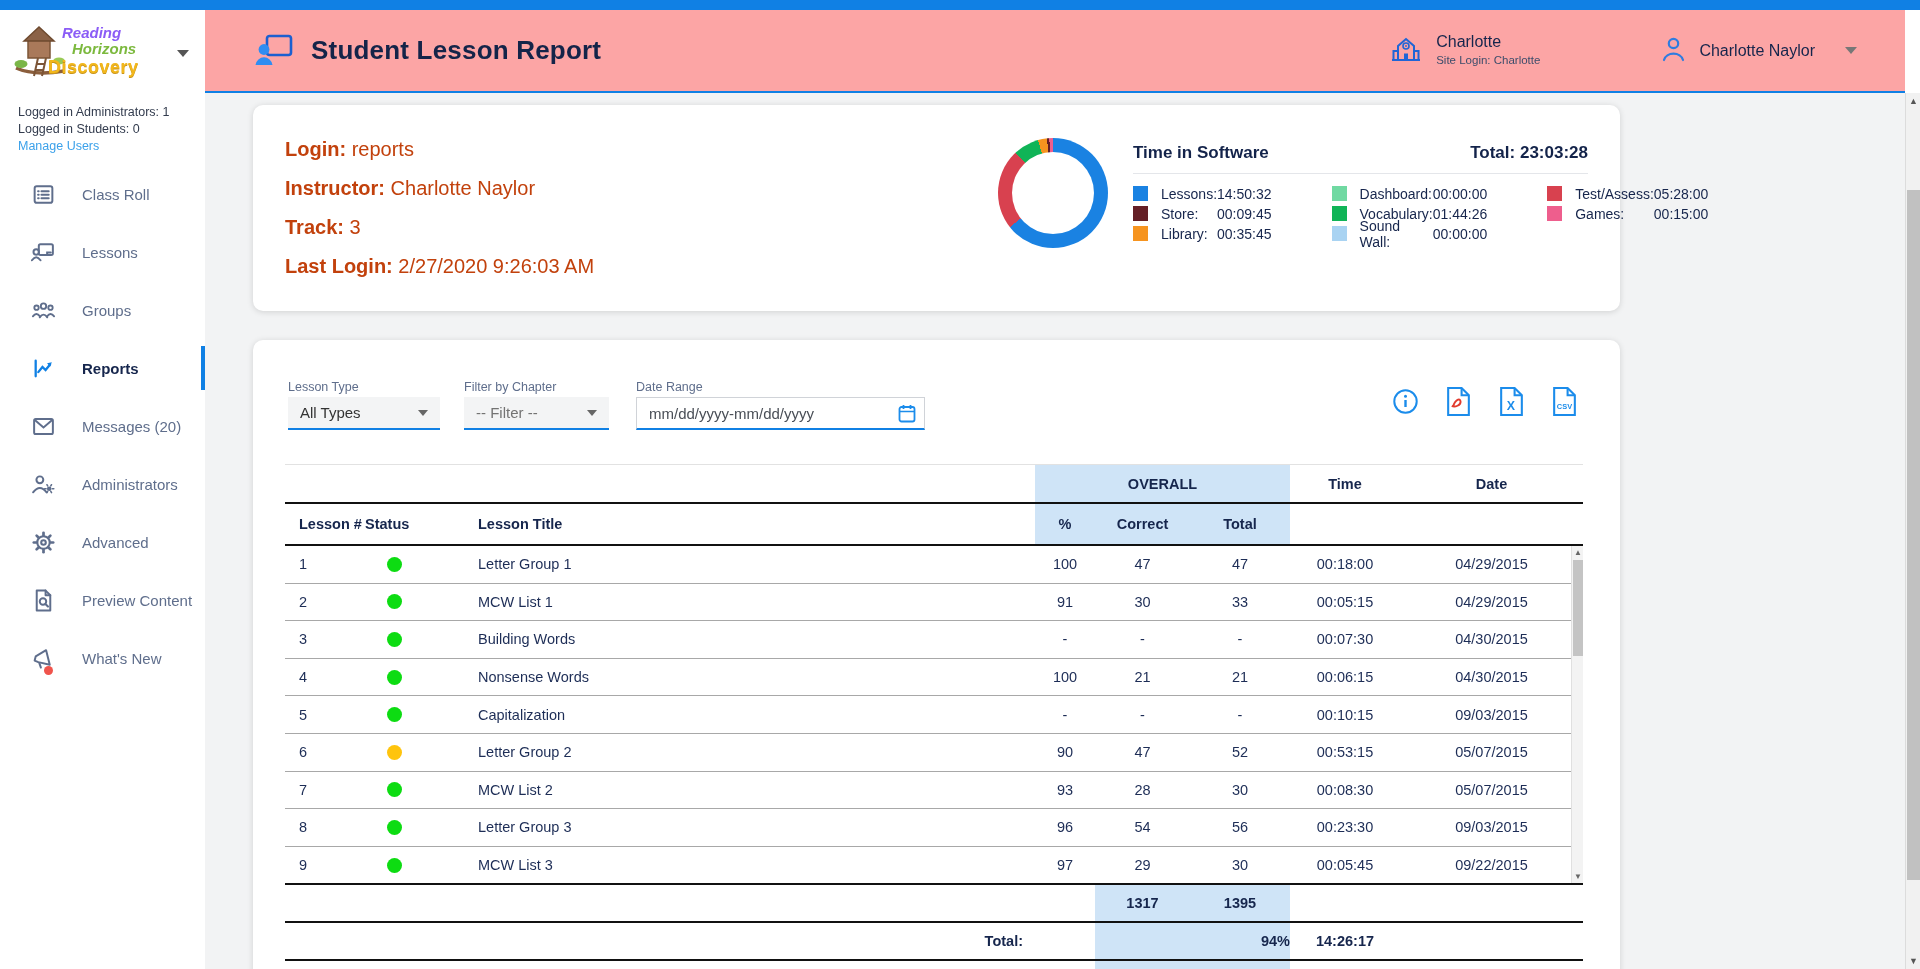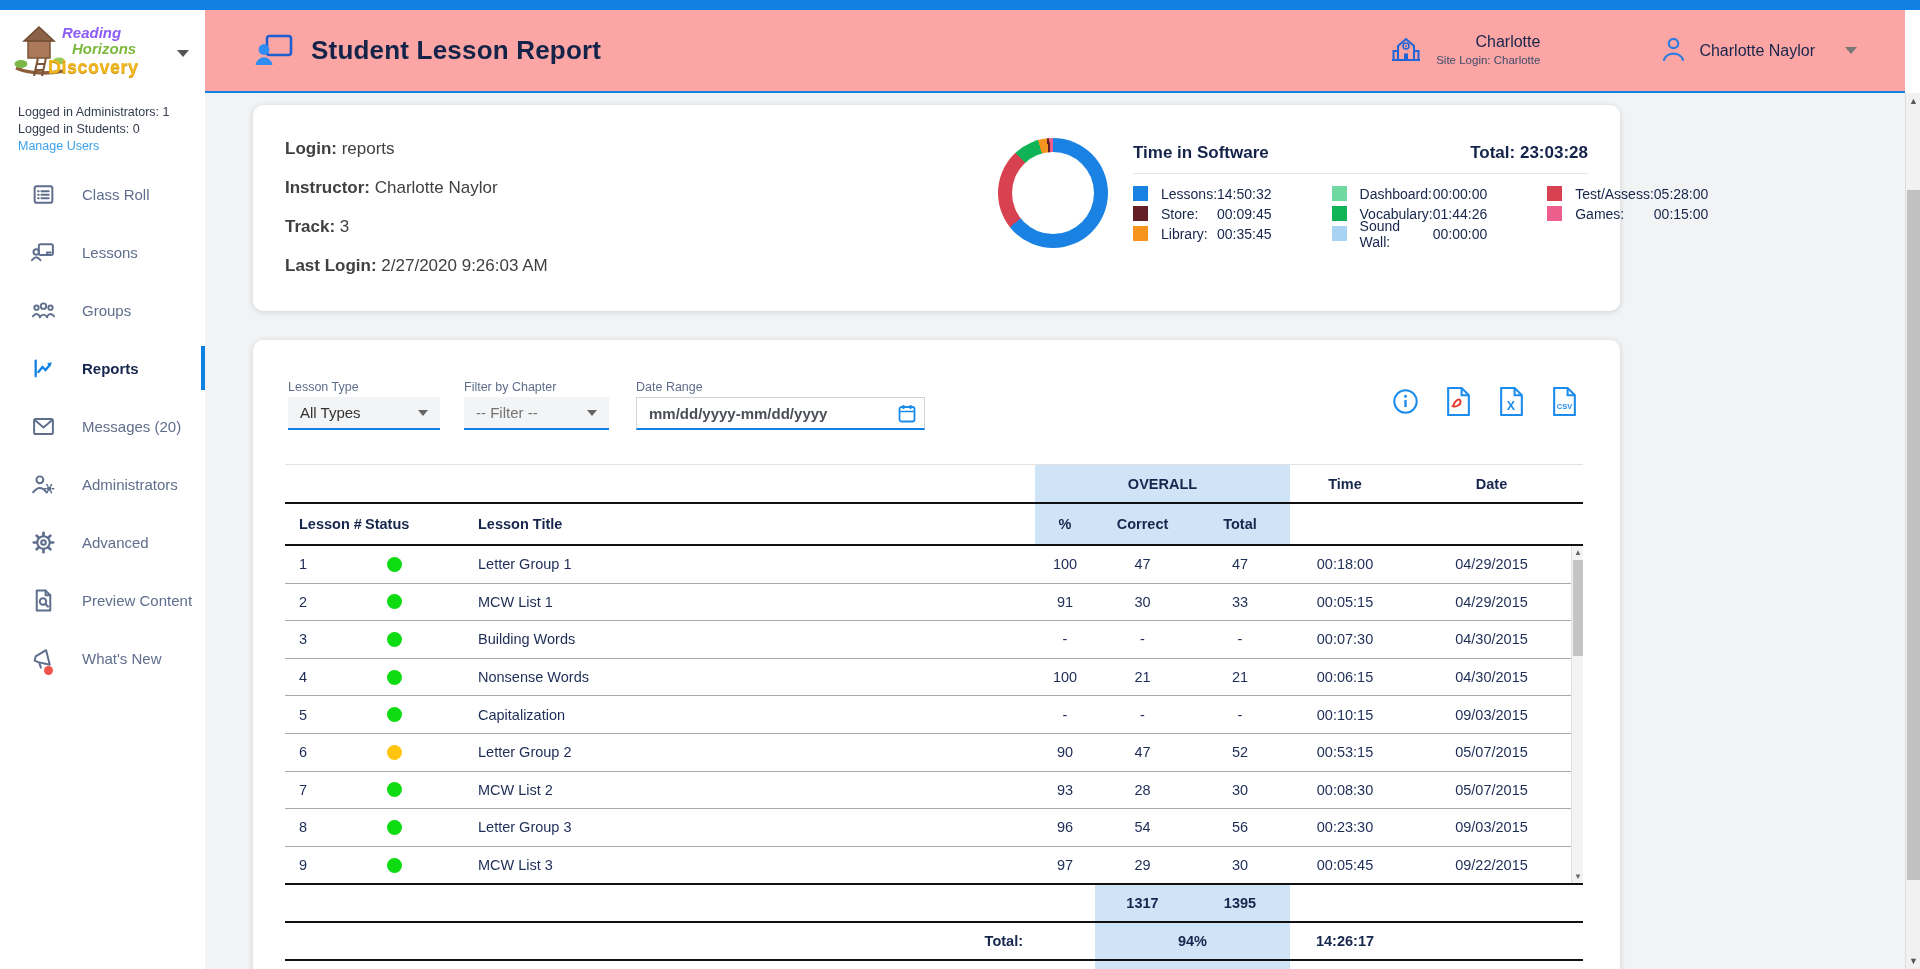--- a/index.html
+++ b/index.html
@@ -30,38 +30,38 @@
   .nav-item.active .nav-icon { color:#1080e4; }
   .active-bar { position:absolute; right:0; top:7px; width:4px; height:44px; background:#1080e4; }
   .red-dot { position:absolute; left:44px; bottom:12px; width:9px; height:9px; border-radius:50%; background:#f0544c; }
 
   
   .header { position:absolute; left:205px; top:10px; width:1700px; height:83px; background:#fca5a5;
             border-bottom:2px solid #1080e4; display:flex; align-items:center; z-index:20; }
   .title-icon { margin-left:50px; display:flex; }
   .page-title { margin-left:18px; font-size:26px; font-weight:bold; color:#142449; letter-spacing:0.2px; }
   .header-right { margin-left:auto; display:flex; align-items:center; padding-right:48px; }
-  .site-block { display:flex; align-items:flex-start;text-align:right; }
+  .site-block { display:flex; align-items:flex-start; }
   .site-texts { margin-left:14px; }
   .site-name { font-size:16px; color:#15254c; }
   .site-sub { font-size:11.5px; color:#3d4d6b; margin-top:3px; }
   .user-block { display:flex; align-items:center; margin-left:120px; cursor:pointer; }
   .user-name { margin-left:12px; font-size:16px; color:#15254c; }
   .user-caret { margin-left:30px; width:0; height:0; border-left:6px solid transparent; border-right:6px solid transparent;
                 border-top:7px solid #777; }
 
   
   .content { position:absolute; left:205px; top:93px; width:1700px; height:876px; background:#f2f3f4; overflow:hidden; }
   .card { position:absolute; background:#fff; border-radius:10px; box-shadow:0 1px 6px rgba(0,0,0,.14); }
   .card1 { left:48px; top:12px; width:1367px; height:206px; }
   .card2 { left:48px; top:247px; width:1367px; height:700px; }
 
   
   .summary { position:absolute; left:32px; top:34px; display:flex; flex-direction:column; gap:19px; }
-  .summary-line { font-size:17px; color:#404040; line-height:20px; }
+  .summary-line { font-size:20px; color:#c2410c; line-height:20px; }
   .summary-line b { font-weight:bold; }
 
   
   .donut { position:absolute; left:745px; top:33px; width:110px; height:110px; border-radius:50%; }
   .donut::after { content:""; position:absolute; left:14px; top:14px; width:82px; height:82px; border-radius:50%; background:#fff; }
 
   
   .tis { position:absolute; left:880px; right:32px; top:38px; }
   .tis-head { display:flex; justify-content:space-between; align-items:baseline; }
   .tis-title { font-size:17px; font-weight:bold; color:#13234a; }
@@ -75,21 +75,21 @@
 
   
   .filter-label { position:absolute; font-size:12.5px; color:#5f6e8c; }
   .field { position:absolute; height:33px; display:flex; align-items:center; font-size:15px; cursor:pointer; }
   .select { background:#f3f4f5; border-bottom:2px solid #1080e4; padding:0 12px; color:#333; }
   .select .sel-caret { margin-left:auto; width:0; height:0; border-left:5px solid transparent; border-right:5px solid transparent;
                        border-top:6px solid #666; }
   .muted { color:#737373; }
   .date-wrap { position:absolute; }
   .date-input { width:289px; height:33px; background:#fff; border:1px solid #d0d3d8; border-bottom:2px solid #1080e4;
-                padding:0 34px 0 12px; font-size:15px; color:#8b5cf6; font-family:inherit;font-weight:bold; }
+                padding:0 34px 0 12px; font-size:15px; color:#8b5cf6; font-family:inherit; }
   .date-input::placeholder { color:#4a4f57; opacity:1; }
   .cal-icon { position:absolute; right:9px; top:7px; }
 
   .export-row { position:absolute; right:42px; top:46px; display:flex; align-items:center; gap:26px; }
   .exp-icon { cursor:pointer; display:flex; }
 
   
   .rpt-table { position:absolute; left:32px; top:124px; width:1298px; border-top:1px solid #e2e2e2; }
   .tgrid { display:grid; grid-template-columns:80px 85px 585px 60px 95px 100px 110px 1fr; align-items:center; }
   .group-head { position:relative; height:39px; border-bottom:2px solid #111; }
@@ -104,21 +104,21 @@
   .dot { width:15px; height:15px; border-radius:50%; margin-left:22px; }
 
   .tbl-scroll { position:absolute; right:0; top:0; width:12px; height:100%; background:#f3f3f3; border-left:1px solid #e0e0e0; }
   .tbl-thumb { position:absolute; left:1px; top:14px; width:10px; height:96px; background:#c4c4c4; cursor:grab; }
   .sb-arrow { position:absolute; left:0; width:12px; text-align:center; font-size:8px; color:#666; }
 
   .totals-wrap { position:relative; }
   .totals-band { position:absolute; left:810px; width:195px; top:0; height:84px; background:#cfe4f7; }
   .total-row { position:relative; height:38px; border-bottom:2px solid #111; font-size:14.5px; color:#16264d; }
   .total-label { grid-column:1 / 5; text-align:right; padding-right:72px; font-weight:bold; }
-  .total-pct { grid-column:5 / 7; text-align:center; font-weight:bold; }
+  .total-pct { grid-column:5 / 7; text-align:right; font-weight:bold; }
   .sum-cell { font-weight:bold; }
 
   
   .page-scroll { position:absolute; right:0; top:93px; width:15px; height:876px; background:#f1f1f1; border-left:1px solid #dcdcdc; z-index:50; }
   .page-thumb { position:absolute; left:1px; top:97px; width:13px; height:690px; background:#c1c1c1; cursor:grab; }
   .ps-arrow { position:absolute; left:0; width:15px; text-align:center; font-size:9px; color:#555; }
 </style>
 </head>
 <body>
 

